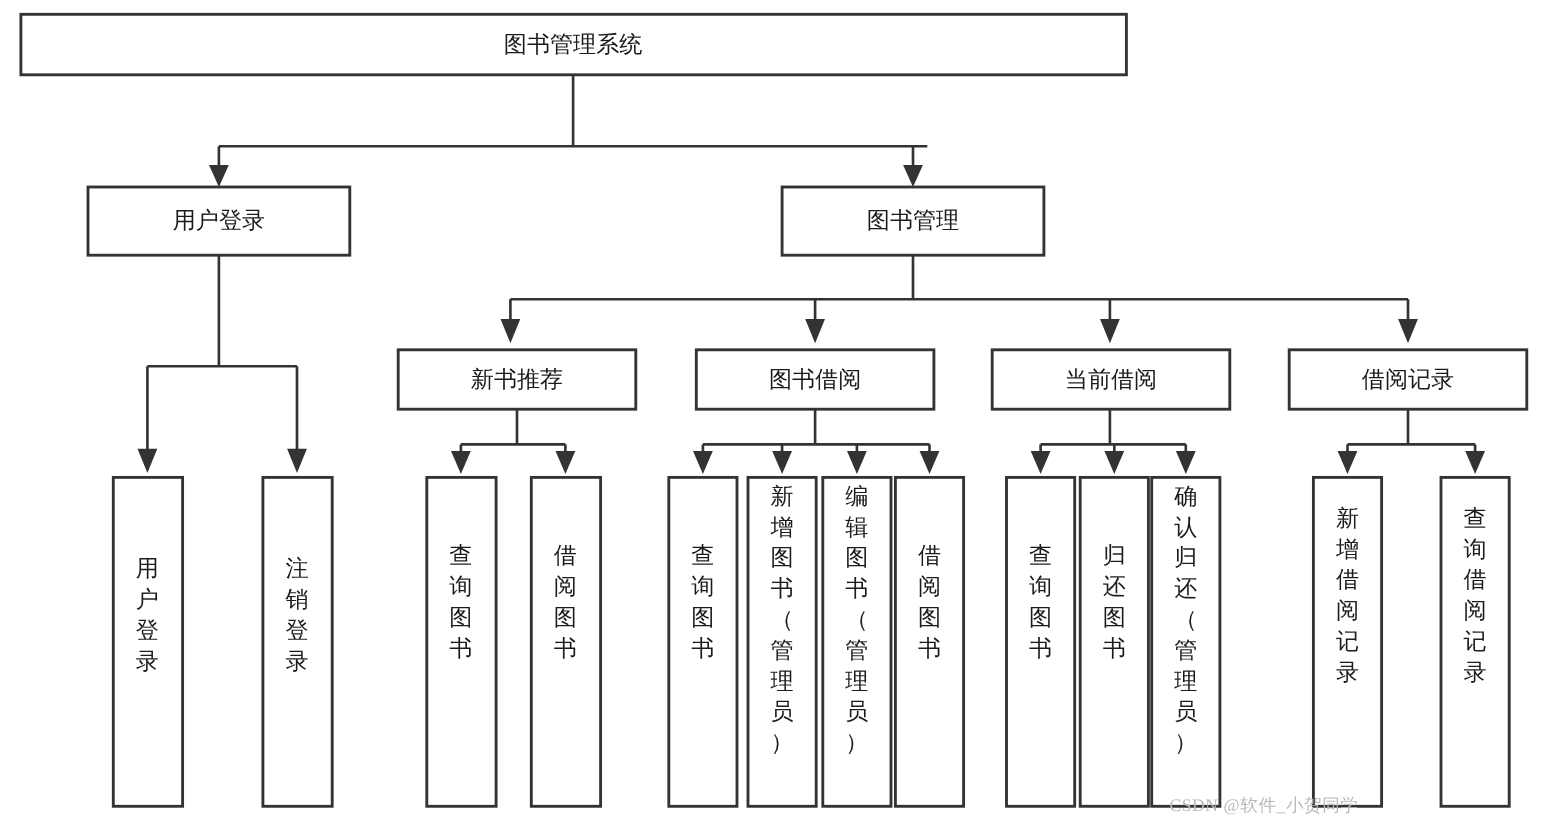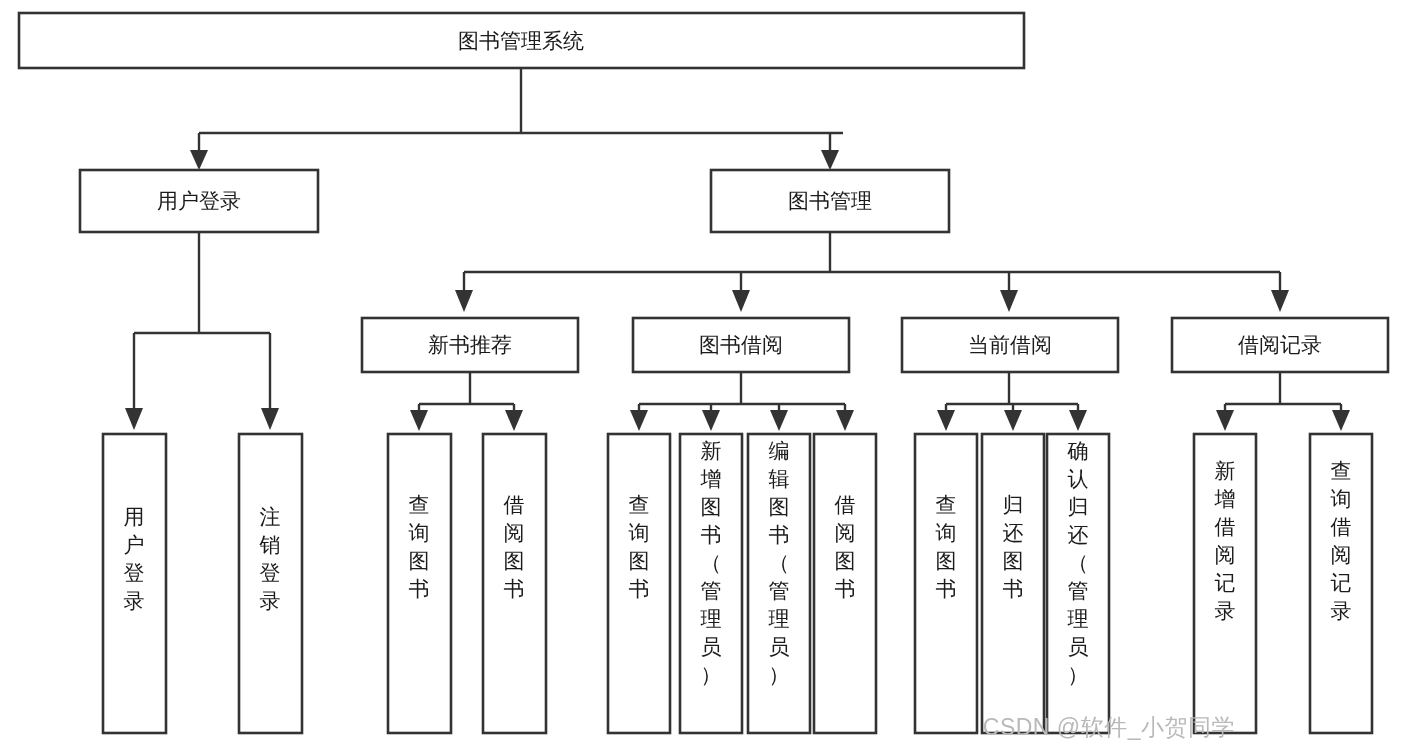--- a/index.html
+++ b/index.html
@@ -49,22 +49,22 @@
   .vert-label {
     font-family: "Liberation Sans", "DejaVu Sans", sans-serif;
     font-size: 21px;
     fill: #1b1b1b;
     text-anchor: middle;
   }
   .watermark {
     position: absolute;
     right: 8px;
     bottom: 4px;
-    font-family: Liberation Sans, sans-serif;
-    font-size: 23px;
+    font-family: Liberation Serif, serif;
+    font-size: 16px;
     color: #b9b9b9;
     letter-spacing: 0.5px;
     white-space: nowrap;
     pointer-events: none;
     user-select: none;
   }
 </style>
 </head>
 <body>
 

